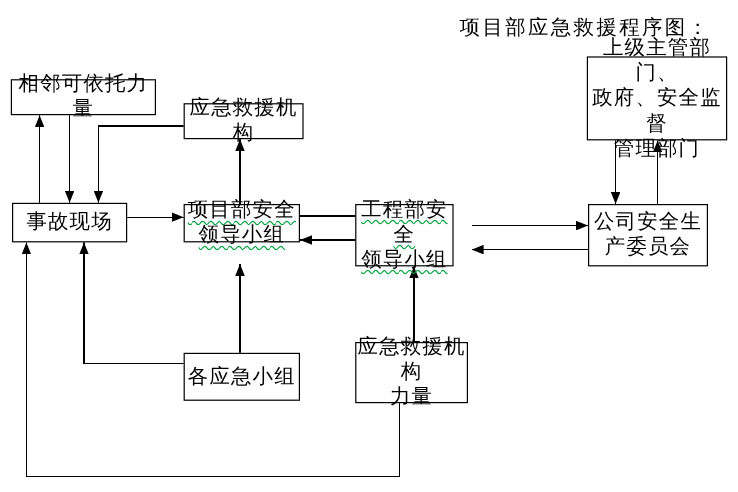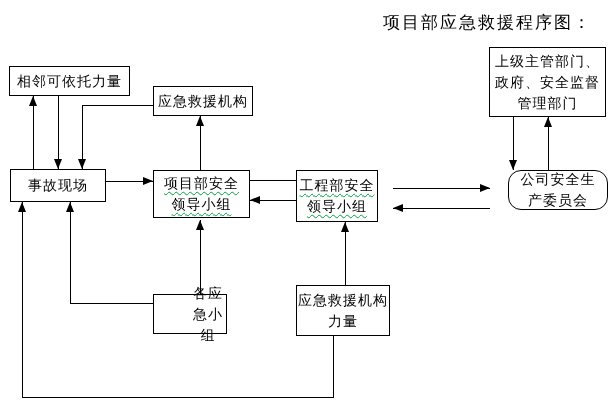--- a/index.html
+++ b/index.html
@@ -11,21 +11,21 @@
   .title {
     position:absolute; top:11px; left:0; width:592px;
     text-align:right; font-size:17px; font-weight:normal; letter-spacing:2px;
   }
   .connector-layer { position:absolute; left:0; top:0; }
   .connector-layer path { stroke:#000; stroke-width:1; fill:none; shape-rendering:crispEdges; }
   .box {
     position:absolute; box-sizing:border-box;
     border:1px solid #000; background:#fff;
     display:flex; align-items:center; justify-content:center;
-    text-align:center; font-size:14px; letter-spacing:1px; line-height:21px;
+    text-align:center; font-size:17px; letter-spacing:1px; line-height:21px;
   }
   .box .lbl { white-space:pre-line; }
   .box.spellcheck .lbl {
     text-decoration-line:underline;
     text-decoration-style:wavy;
     text-decoration-color:#00a33d;
     text-decoration-thickness:1px;
     text-underline-offset:3px;
   }
 </style>
@@ -70,36 +70,36 @@
   <div class="box" style="left:489px; top:47px;  width:117px; height:70px;">
     <span class="lbl">上级主管部门、
 政府、安全监督
 管理部门</span>
   </div>
 
   <div class="box" style="left:10px;  top:169px; width:96px;  height:33px;">
     <span class="lbl">事故现场</span>
   </div>
 
-  <div class="box spellcheck" style="left:153px; top:170px; width:97px; height:48px;">
+  <div class="box spellcheck" style="left:153px; top:170px; width:97px; height:32px;">
     <span class="lbl">项目部安全
 领导小组</span>
   </div>
 
   <div class="box spellcheck" style="left:296px; top:170px; width:82px; height:52px;">
     <span class="lbl">工程部安全
 领导小组</span>
   </div>
 
-  <div class="box" style="left:508px; top:170px; width:100px; height:40px;border-radius:13px;">
+  <div class="box" style="left:490px; top:170px; width:100px; height:52px;">
     <span class="lbl">公司安全生
 产委员会</span>
   </div>
 
-  <div class="box" style="left:153px; top:294px; width:74px;  height:40px;padding-left:36px;">
+  <div class="box" style="left:153px; top:294px; width:97px;  height:40px;">
     <span class="lbl">各应急小组</span>
   </div>
 
   <div class="box" style="left:296px; top:285px; width:94px;  height:51px;">
     <span class="lbl">应急救援机构
 力量</span>
   </div>
 
 </div>
 

